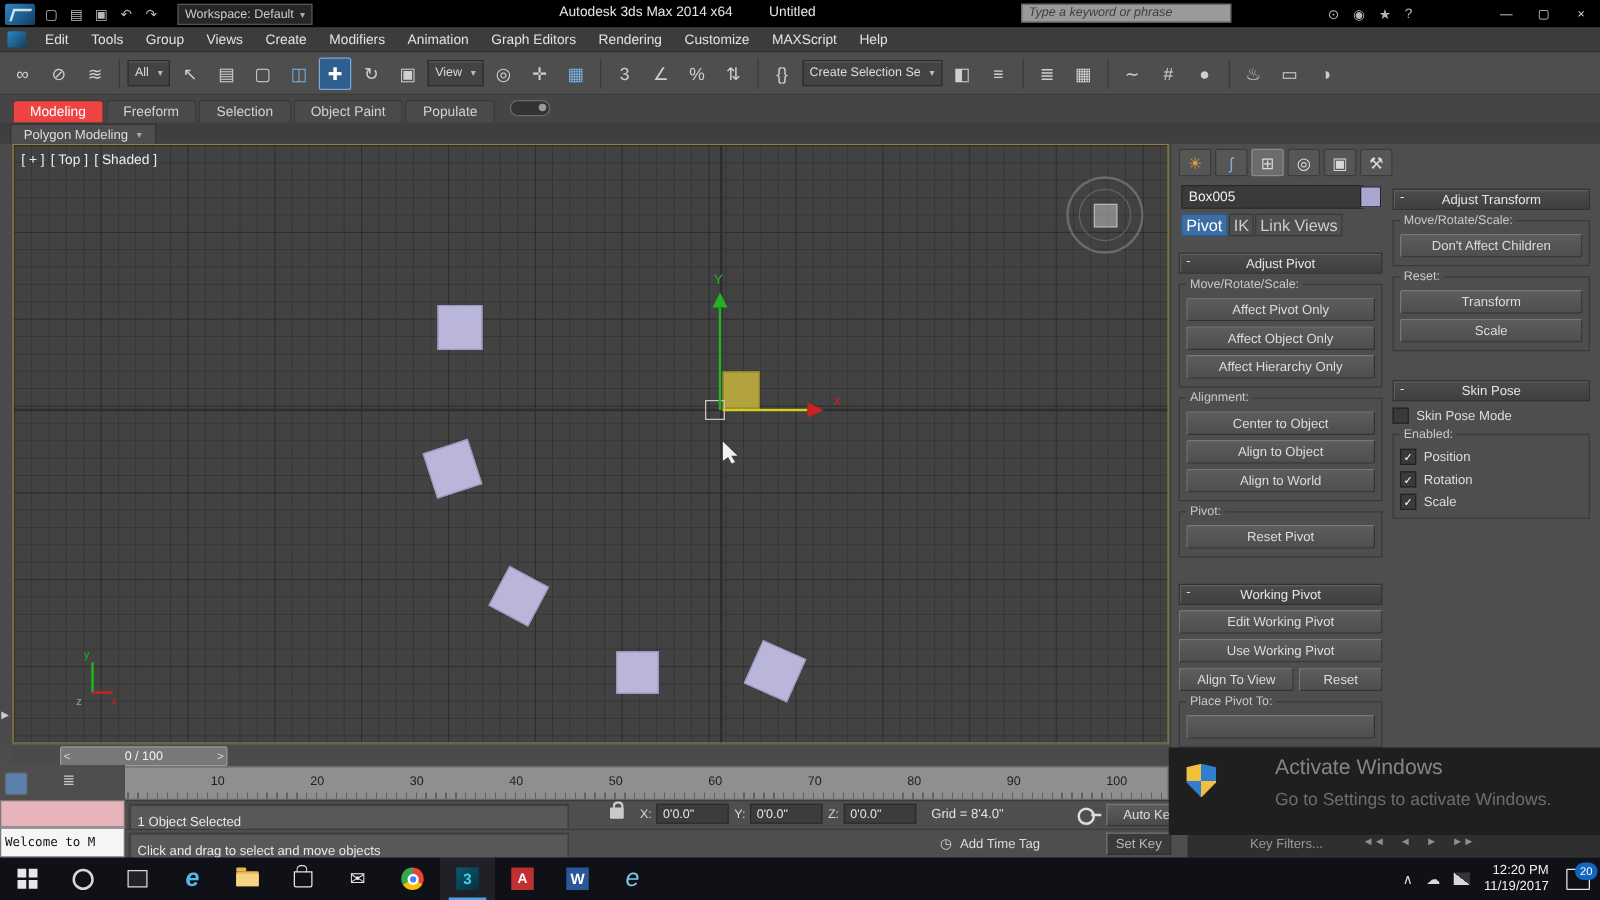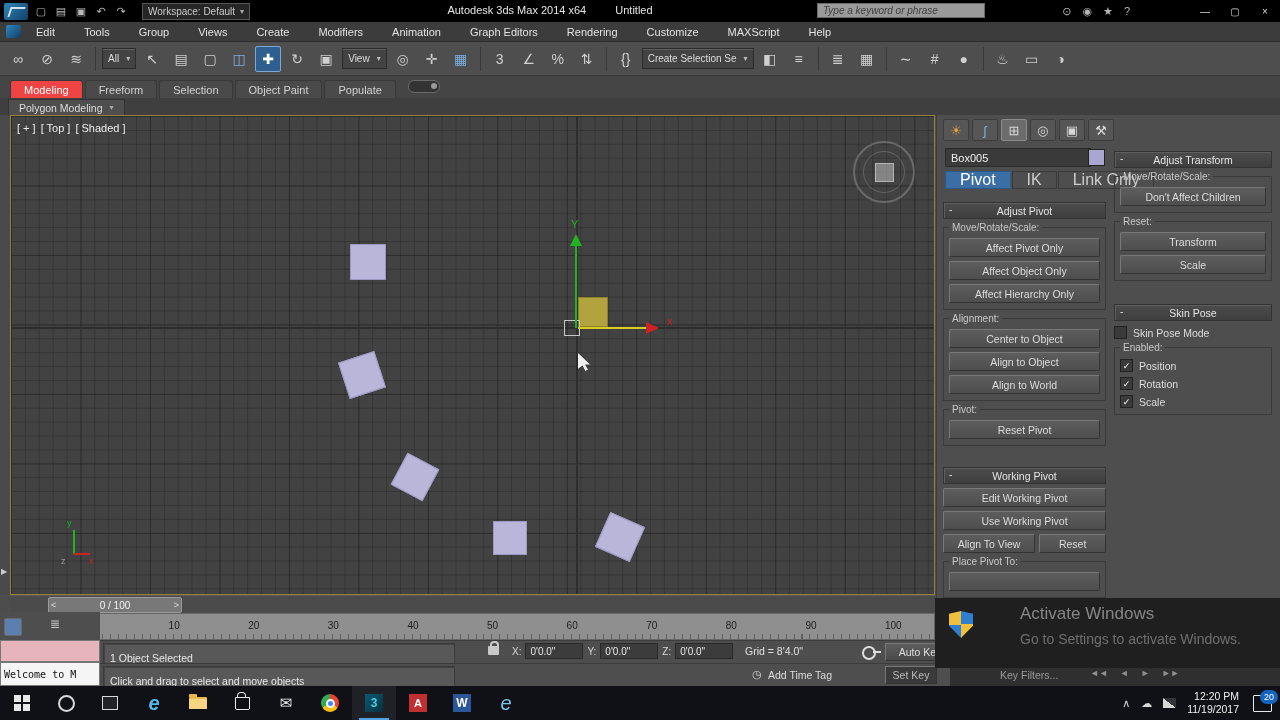--- a/index.html
+++ b/index.html
@@ -102,21 +102,21 @@
   .cmd-panel{position:absolute;left:936px;top:115px;width:344px;height:497px;background:#4e4e4e;
            box-sizing:border-box;border-left:1px solid #3c3c3c;overflow:hidden;z-index:5;}
   .panel-tabs{position:absolute;left:6px;top:4px;display:flex;gap:3px;}
   .p-tab{width:24px;height:20px;display:flex;align-items:center;justify-content:center;font-size:13px;
            border:1px solid #3c3c3c;border-radius:2px;background:#565656;color:#d8d8d8;}
   .p-tab.active{background:#6c6c6c;border-color:#8a8a8a;}
   .name-field{position:absolute;left:8px;top:33px;width:134px;height:17px;background:#3a3a3a;
            border:1px solid #2a2a2a;color:#eee;font-size:11px;display:flex;align-items:center;padding:0 5px;}
   .color-swatch{position:absolute;left:151px;top:34px;width:15px;height:15px;background:#a9a7d1;border:1px solid #222;}
   .pivot-tabs{position:absolute;left:8px;top:56px;display:flex;gap:1px;}
-  .pv-tab{height:16px;padding:0 14px;font-size:16px;display:flex;align-items:center;background:#4e4e4e;
+  .pv-tab{height:16px;padding:0 3px;font-size:13px;display:flex;align-items:center;background:#4e4e4e;
            border:1px solid #3a3a3a;color:#ccc;}
   .pv-tab.active{background:#3a6ea5;color:#fff;border-color:#2a5a8a;}
   .col1{position:absolute;left:6px;top:84px;width:163px;}
   .col2{position:absolute;left:177px;top:33px;width:158px;}
   .rollout{height:15px;background:linear-gradient(#4c4c4c,#3f3f3f);border:1px solid #333;
            box-shadow:inset 1px 1px 0 #5e5e5e;display:flex;align-items:center;justify-content:center;
            font-size:10.5px;color:#e4e4e4;position:relative;margin-top:3px;}
   .rollout .minus{position:absolute;left:5px;top:0;}
   fieldset.group{border:1px solid #3a3a3a;margin:3px 0 0;padding:1px 5px 6px;min-width:0;}
   fieldset.group legend{font-size:10px;color:#c8c8c8;padding:0 3px;}
@@ -257,21 +257,21 @@
       </div>
     <div class="win-controls">
         <span class="win-btn">—</span>
         <span class="win-btn">▢</span>
         <span class="win-btn">×</span>
       </div>
   </div>
 
   <div class="menubar">
     <div class="menu-logo"></div>
-    <div style="display:flex;gap:11px;">
+    <div style="display:flex;">
         <div class="menu-item">Edit</div>
         <div class="menu-item">Tools</div>
         <div class="menu-item">Group</div>
         <div class="menu-item">Views</div>
         <div class="menu-item">Create</div>
         <div class="menu-item">Modifiers</div>
         <div class="menu-item">Animation</div>
         <div class="menu-item">Graph Editors</div>
         <div class="menu-item">Rendering</div>
         <div class="menu-item">Customize</div>
@@ -397,21 +397,21 @@
         <div class="p-tab active">⊞</div>
         <div class="p-tab">◎</div>
         <div class="p-tab">▣</div>
         <div class="p-tab">⚒</div>
       </div>
     <div class="name-field">Box005</div>
     <div class="color-swatch"></div>
     <div class="pivot-tabs">
       <div class="pv-tab active">Pivot</div>
       <div class="pv-tab">IK</div>
-      <div class="pv-tab">Link Only</div>
+      <div class="pv-tab">Link Views</div>
     </div>
 
     <div class="col1">
       <div class="rollout">
         <span class="minus">-</span>
         <span>Adjust Pivot</span>
       </div>
       <fieldset class="group">
         <legend>Move/Rotate/Scale:</legend>
         <div class="btn">Affect Pivot Only</div>

